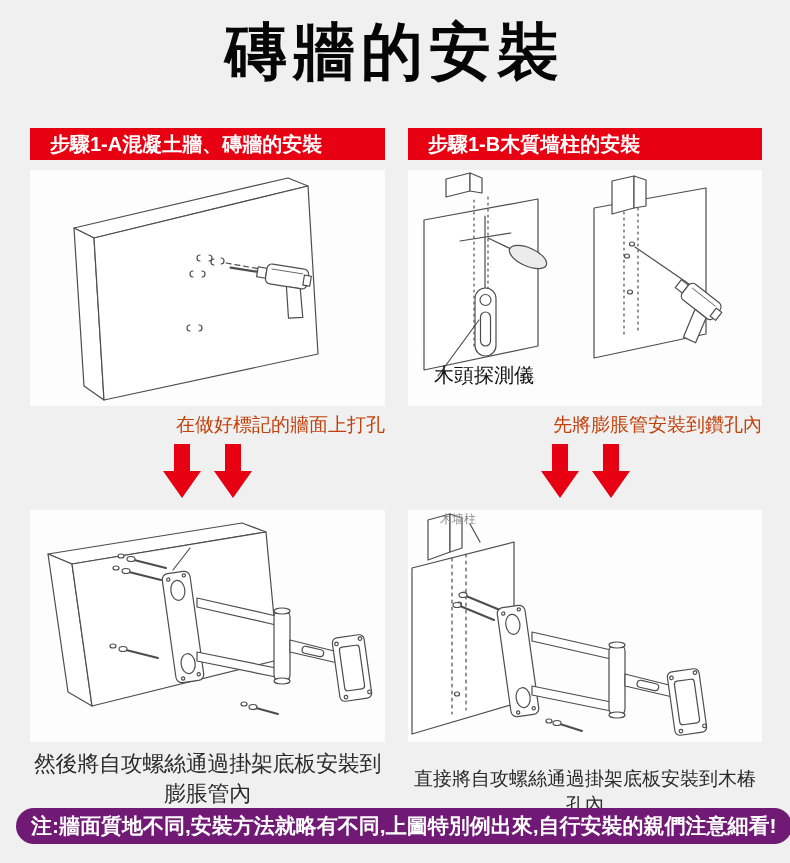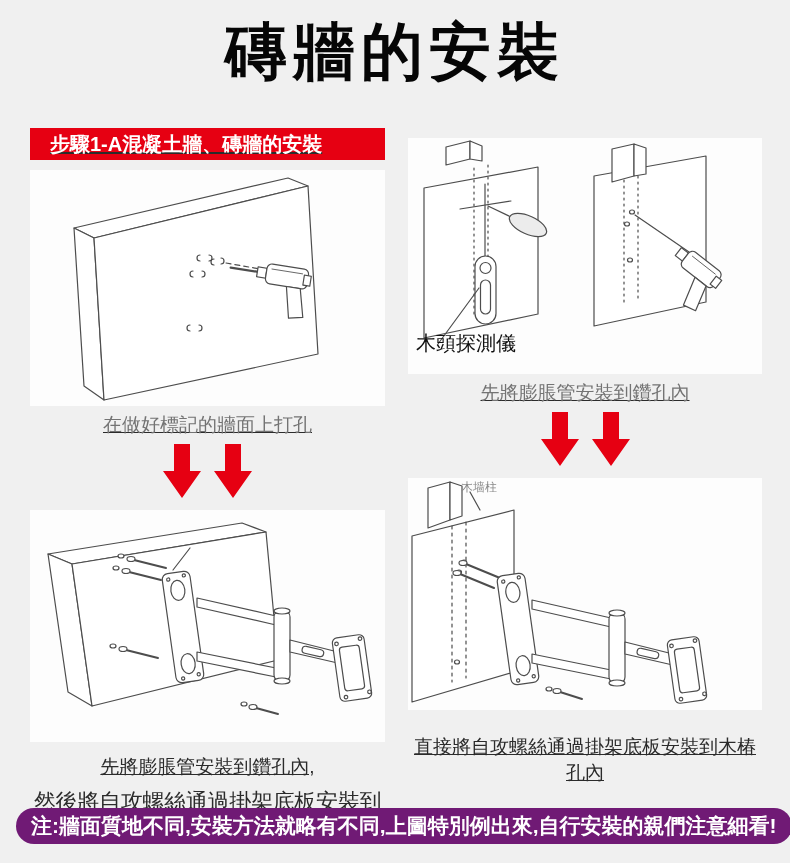--- a/index.html
+++ b/index.html
@@ -7,41 +7,41 @@
     width:790px;height:863px;position:relative;overflow:hidden;
     background:#f0f0f0;
     font-family:"Liberation Sans","DejaVu Sans",sans-serif;
     color:#2b2b2b;
   }
   .page-title{
     position:absolute;top:8px;left:0;width:790px;height:88px;
     text-align:center;line-height:88px;
     font-size:62px;font-weight:bold;letter-spacing:6px;color:#060606;
   }
-  .col{position:absolute;top:128px;text-decoration:underline;}
+  .col{position:absolute;top:128px;}
   .col.left{left:30px;width:355px;}
   .col.right{left:408px;width:354px;}
   .hdr{
     height:32px;line-height:32px;background:#e60012;color:#ffffff;
     font-size:20px;font-weight:bold;padding-left:20px;box-sizing:border-box;
     white-space:nowrap;
   }
   .panel{background:#fdfdfd;margin-top:10px;position:relative;}
   .panel.p1{height:236px;}
   .panel.p2{height:232px;}
   .panel svg{display:block;}
-  .cap{height:38px;line-height:38px;text-align:center;font-size:19px;color:#737373;}
+  .cap{height:38px;line-height:38px;text-align:right;font-size:19px;color:#c2410c;}
   .arrows{height:56px;display:flex;justify-content:center;gap:13px;}
   .cap2{text-align:center;color:#2b2b2b;}
   .cap2 .l1{font-size:19px;margin-top:12px;}
   .cap2 .l2{font-size:22px;margin-top:7px;letter-spacing:-0.3px;}
   .cap2.single{font-size:19px;margin-top:24px;text-align:center;}
   .overlay-label{position:absolute;white-space:nowrap;}
-  .lbl-studfinder{left:8px;top:192px;font-size:20px;color:#101010;text-align:right;}
-  .lbl-woodstud{left:53px;top:1px;font-size:12px;color:#8a8a8a;}
+  .lbl-studfinder{left:26px;top:192px;font-size:20px;color:#101010;text-align:right;}
+  .lbl-woodstud{left:32px;top:1px;font-size:12px;color:#8a8a8a;}
   .note-bar{
     position:absolute;left:16px;top:808px;width:776px;height:36px;
     background:#701a75;border-radius:18px;box-sizing:border-box;
     color:#ffffff;font-size:21px;font-weight:bold;line-height:36px;
     padding-left:15px;white-space:nowrap;overflow:hidden;
   }
   .art{stroke:#4d4d4d;stroke-width:1.2;fill:none;stroke-linejoin:round;stroke-linecap:round;}
 </style>
 </head>
 <body>
@@ -136,26 +136,26 @@
           <circle cx="171" cy="70" r="1.8"></circle>
             <circle cx="195" cy="68" r="1.8"></circle>
           <circle cx="173" cy="124" r="1.8"></circle>
             <circle cx="197" cy="122" r="1.8"></circle>
         </g>
       </g>
     </svg>
   </div>
 
   <div class="cap2">
-    <div class="l1">先將膨脹管安裝到鑽孔內,</div>
     <div class="l2">然後將自攻螺絲通過掛架底板安裝到膨脹管內</div>
   </div>
 </div>
 
 <div class="col right">
+  <div class="hdr">步驟1-B木質墙柱的安裝</div>
 
   <div class="panel p1">
     <svg width="354" height="236" viewBox="0 0 354 236" class="art">
       <g>
         <path d="M16,50 L130,29 L130,176 L16,200 Z" fill="#fff"></path>
         <path d="M38,9 L62,3 L62,21 L38,27 Z" fill="#fff"></path>
         <path d="M62,3 L74,8 L74,23 L62,21 Z" fill="#fff"></path>
         <line x1="66" y1="30" x2="66" y2="176" stroke-dasharray="2 4"></line>
         <line x1="80" y1="27" x2="80" y2="173" stroke-dasharray="2 4"></line>
       </g>

